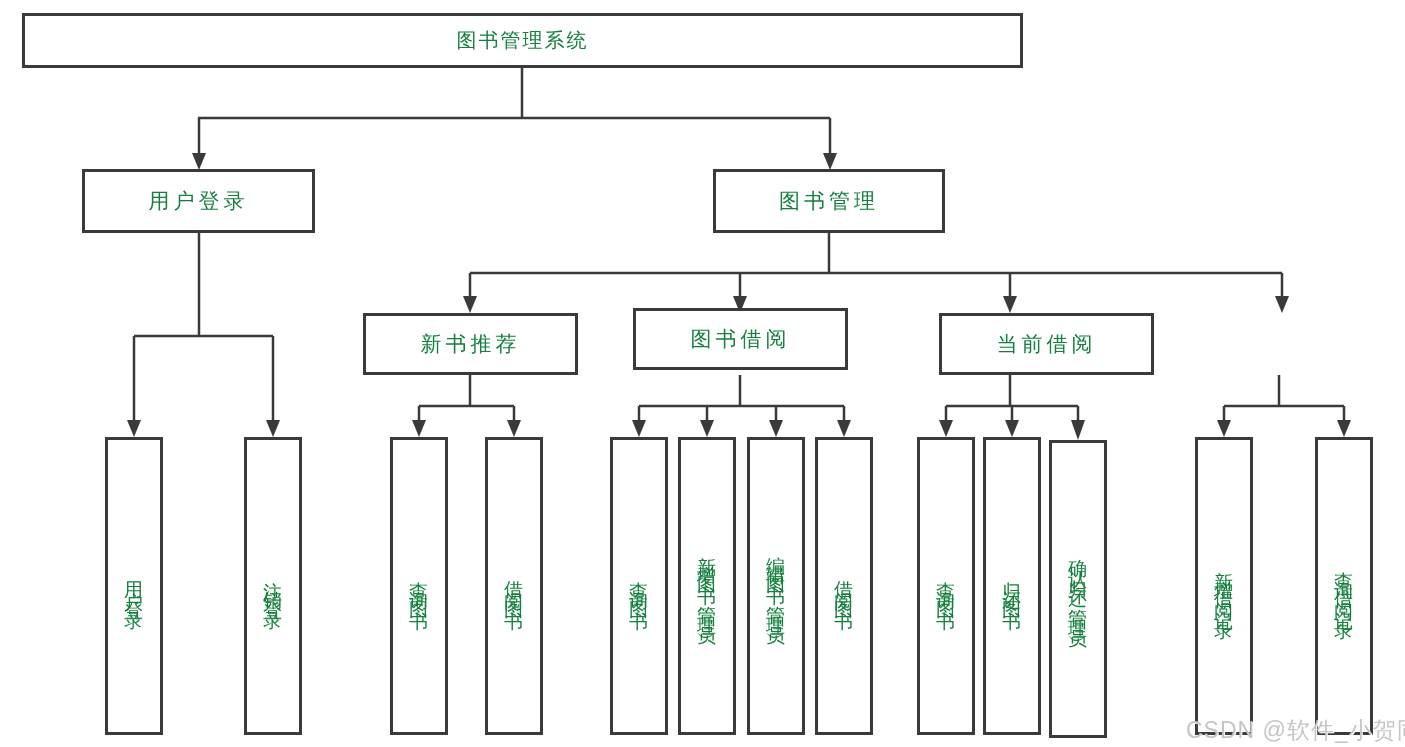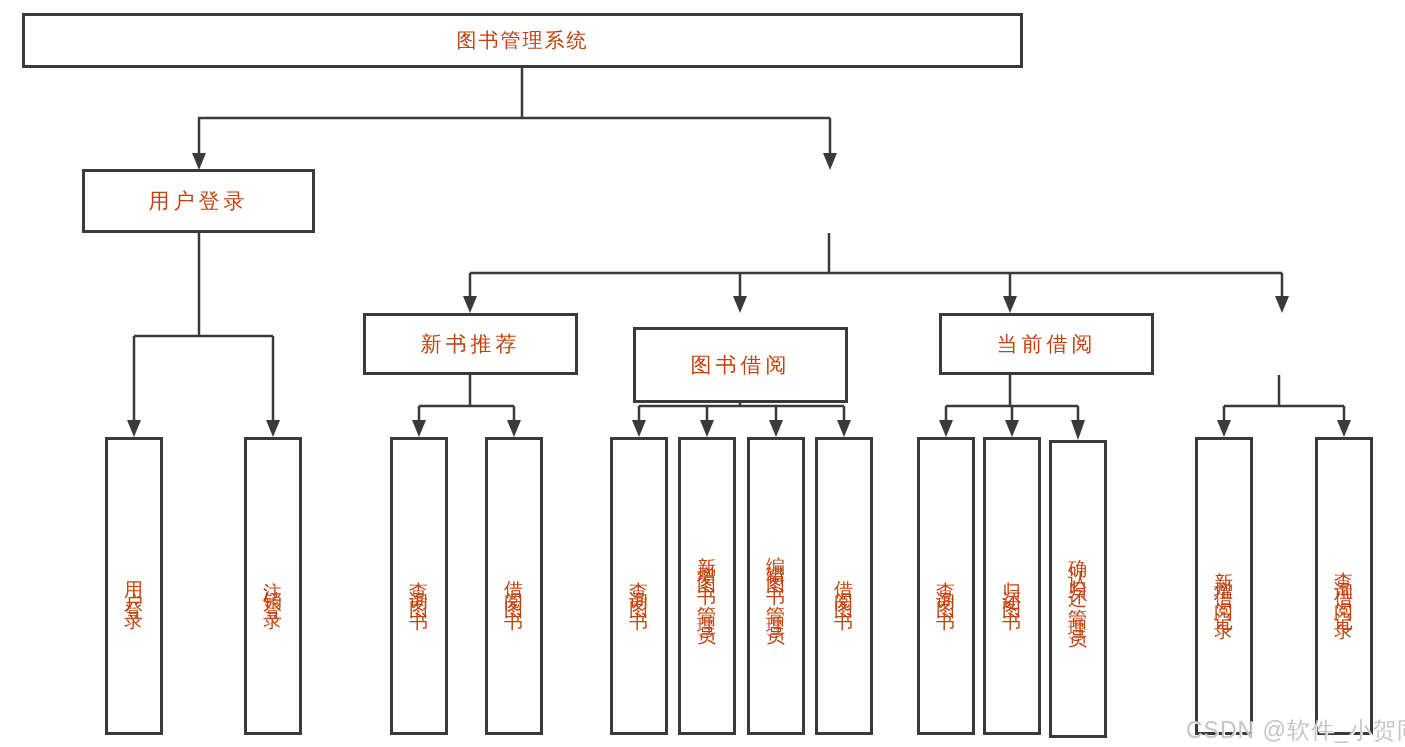--- a/index.html
+++ b/index.html
@@ -22,21 +22,21 @@
     z-index: 1;
   }
   .node {
     position: absolute;
     box-sizing: border-box;
     background: #ffffff;
     border: 3px solid #3a3a3a;
     display: flex;
     align-items: center;
     justify-content: center;
-    color: #c2410c;
+    color: #15803d;
     z-index: 2;
   }
   .node .hlabel {
     font-size: 21px;
     letter-spacing: 4px;
     white-space: nowrap;
   }
   .node.root .hlabel {
     font-size: 20px;
     letter-spacing: 2px;
@@ -121,25 +121,28 @@
     </g>
   </svg>
 
   <div class="node root" style="left:22px; top:13px; width:1001px; height:55px;">
     <span class="hlabel">图书管理系统</span>
   </div>
 
   <div class="node" style="left:82px; top:169px; width:233px; height:64px;">
     <span class="hlabel">用户登录</span>
   </div>
+  <div class="node" style="left:713px; top:169px; width:232px; height:64px;">
+    <span class="hlabel">图书管理</span>
+  </div>
 
   <div class="node" style="left:363px; top:313px; width:215px; height:62px;font-family:Liberation Mono, monospace;">
     <span class="hlabel">新书推荐</span>
   </div>
-  <div class="node" style="left:633px; top:327px; width:215px; height:76px;">
+  <div class="node" style="left:633px; top:308px; width:215px; height:62px;">
     <span class="hlabel">图书借阅</span>
   </div>
   <div class="node" style="left:903px; top:313px; width:215px; height:62px;margin-left:36px;">
     <span class="hlabel">当前借阅</span>
   </div>
 
   <div class="node leaf" style="left:105px;">
     <span class="vlabel">用户登录</span>
   </div>
   <div class="node leaf" style="left:244px;">

